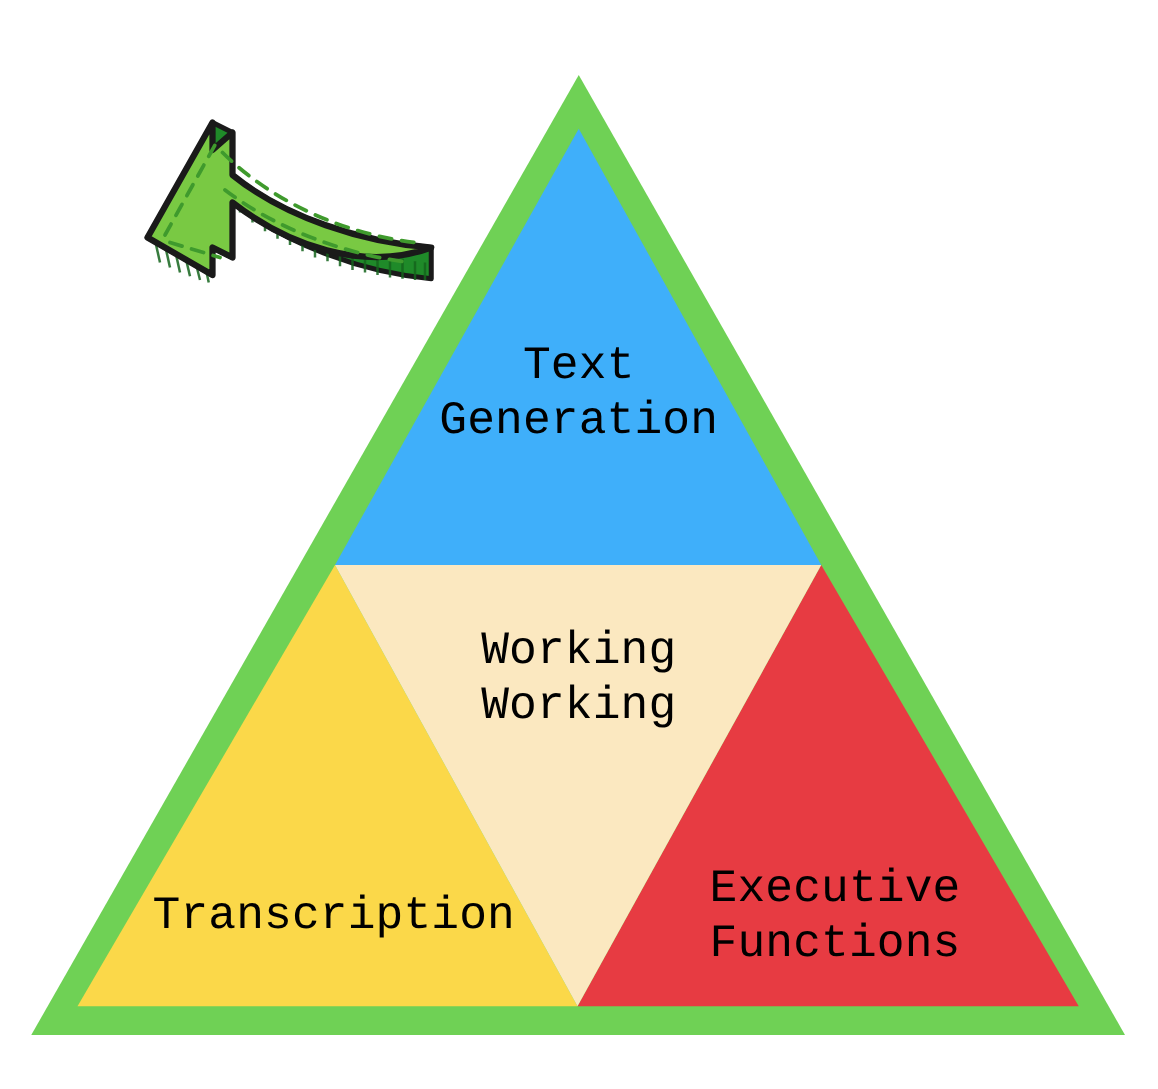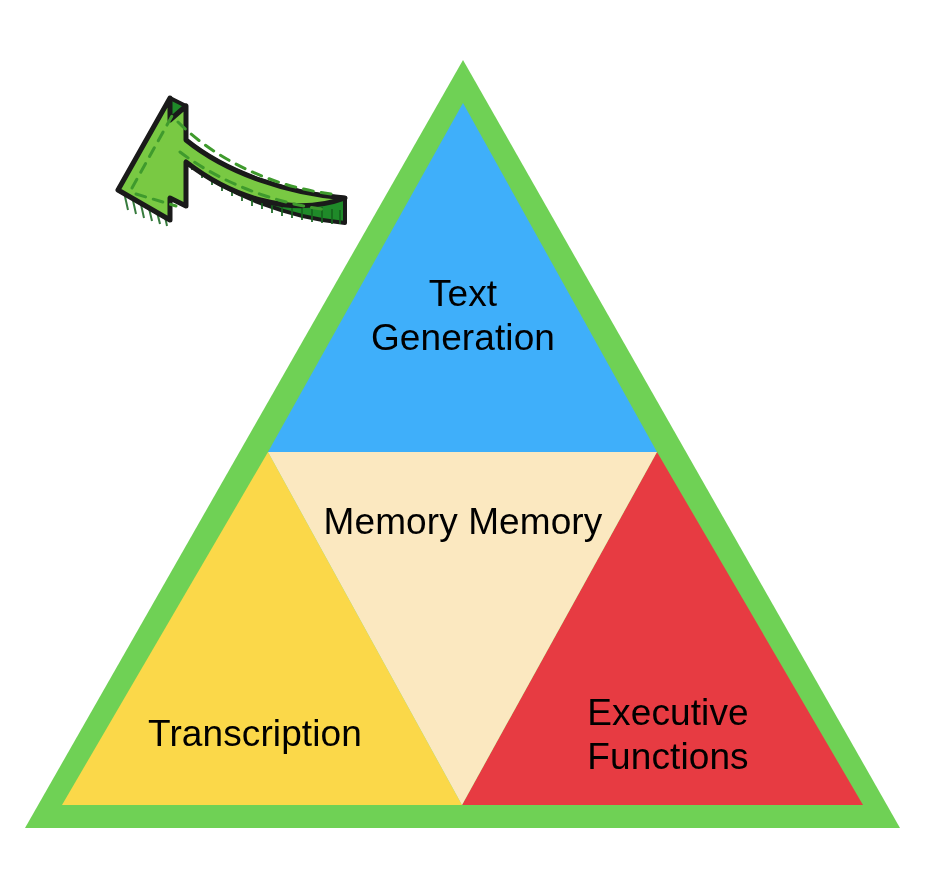--- a/index.html
+++ b/index.html
@@ -24,21 +24,21 @@
     position: absolute;
     left: 0;
     top: 0;
     width: 926px;
     height: 871px;
     display: block;
   }
   .section-label {
     position: absolute;
     color: #000000;
-    font-family: Liberation Sans, sans-serif;
+    font-family: Liberation Mono, monospace;
     font-weight: 400;
     text-align: center;
     line-height: 1.18;
     white-space: pre-line;
     letter-spacing: 0.1px;
     user-select: none;
   }
   #label-text-generation {
     left: 333px;
     top: 272px;
@@ -136,20 +136,20 @@
       <path d="M 22 110 L 62 38" fill="none" stroke="#3f9a2d" stroke-width="3" stroke-dasharray="10 8" stroke-linecap="round"></path>
       <path d="M 68 44 C 110 86 170 110 222 116" fill="none" stroke="#3f9a2d" stroke-width="3" stroke-dasharray="10 8" stroke-linecap="round"></path>
       <path d="M 26 116 L 66 128" fill="none" stroke="#3f9a2d" stroke-width="3" stroke-dasharray="10 8" stroke-linecap="round"></path>
       <path d="M 70 74 C 112 106 168 126 218 132" fill="none" stroke="#3f9a2d" stroke-width="3" stroke-dasharray="10 8" stroke-linecap="round"></path>
     </g>
   </svg>
 
   <div class="section-label" id="label-text-generation">Text
 Generation</div>
 
-  <div class="section-label" id="label-working-memory">Memory Memory</div>
+  <div class="section-label" id="label-working-memory">Working Working</div>
 
   <div class="section-label" id="label-executive-functions">Executive
 Functions</div>
 
   <div class="section-label" id="label-transcription">Transcription</div>
 
 </div>
 
 </body></html>

